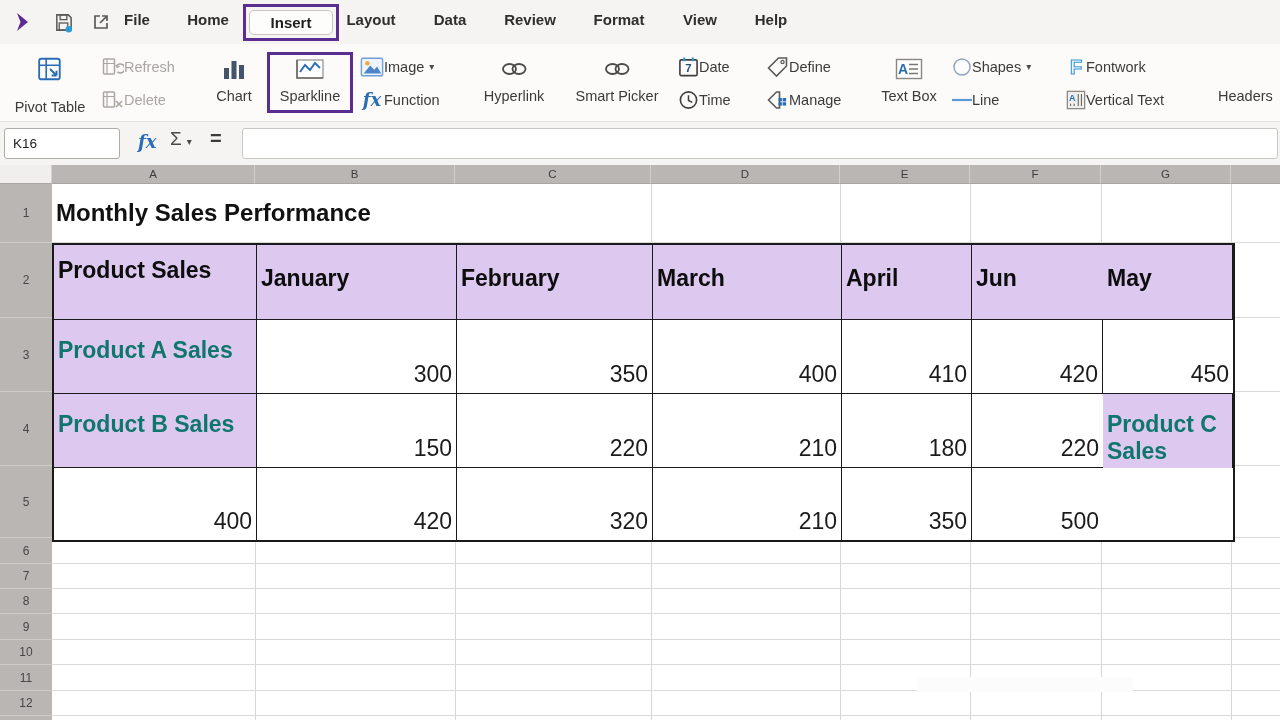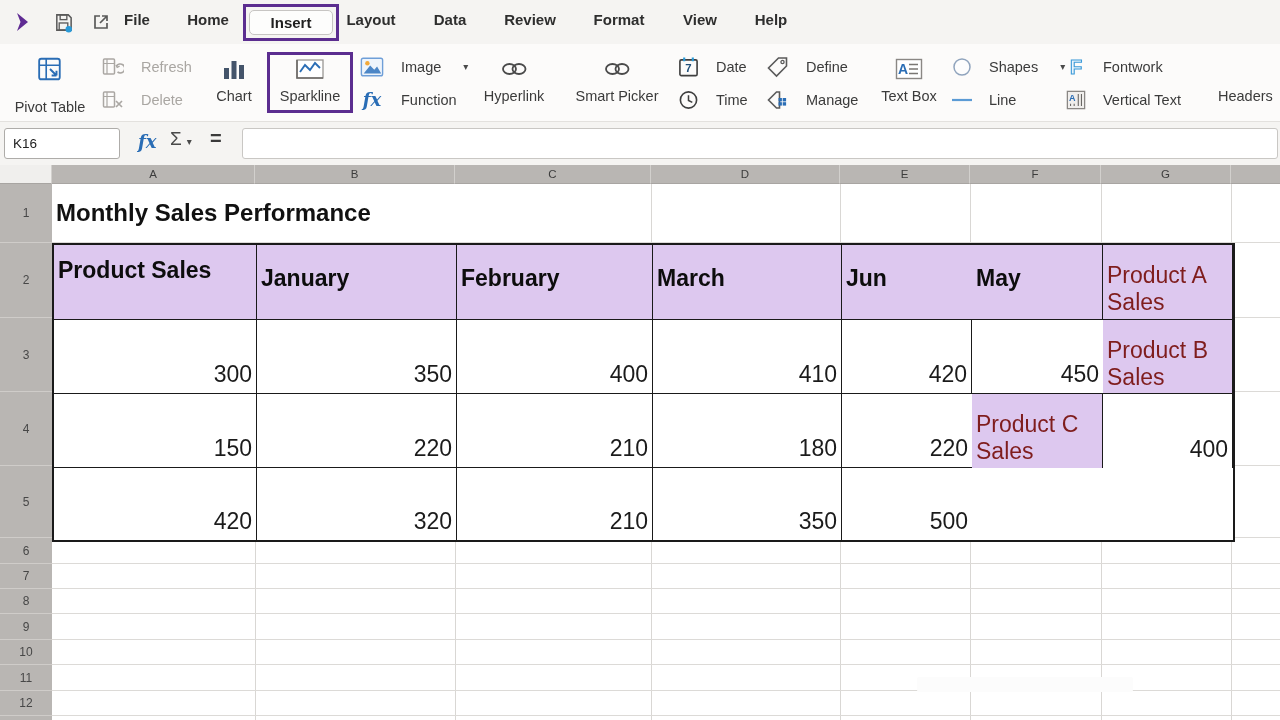--- a/index.html
+++ b/index.html
@@ -20,21 +20,21 @@
   .menu-item{position:absolute;top:11px;transform:translateX(-50%);font-size:15px;color:#2e2e2e;white-space:nowrap;cursor:default;}
   #insert-box{position:absolute;left:243px;top:4px;width:96px;height:37px;border:3px solid var(--accent);display:flex;align-items:stretch;justify-content:stretch;background:#f5f4f2;}
   #insert-btn{flex:1;margin:3px;border:1px solid #c7c5c3;border-radius:5px;background:#fdfdfc;font-size:15px;color:#1f1f1f;display:flex;align-items:center;justify-content:center;}
 
   
   #ribbon{position:absolute;left:0;top:44px;width:1280px;height:78px;background:#fcfbfa;border-bottom:1px solid #e3e1de;}
   .rgroup{position:absolute;}
   .bigbtn{display:flex;flex-direction:column;align-items:center;}
   .bigbtn .bicon{height:32px;display:flex;align-items:center;justify-content:center;}
   .rlbl{font-size:14.5px;color:#3b3b3b;white-space:nowrap;margin-top:3px;}
-  .srow{display:flex;align-items:center;gap:17px;height:27px;margin-bottom:6px;}
+  .srow{display:flex;align-items:center;gap:0;height:27px;margin-bottom:6px;}
   .srow .rlbl{margin-top:0;}
   .disabled .rlbl{color:#a9a6a2;}
   .caret{font-size:10px;color:#4a4a4a;margin-left:5px;}
   #sparkline-hl{position:absolute;left:267px;top:8px;width:86px;height:61px;border:3.5px solid var(--accent);pointer-events:none;}
   .fxglyph{font-family:"DejaVu Serif","Liberation Serif",serif;font-style:italic;font-weight:bold;color:#2a6db5;font-size:18px;}
 
   
   #formulabar{position:absolute;left:0;top:122px;width:1280px;height:43px;background:#f5f4f2;}
   #namebox{position:absolute;left:4px;top:6px;width:116px;height:31px;border:1px solid #aeaca9;border-radius:3px;background:#fff;font-size:13.5px;color:#222;padding:0 8px;font-family:"Liberation Sans",sans-serif;outline:none;}
   #fx-btn{position:absolute;left:138px;top:9px;}
@@ -68,21 +68,21 @@
 
   
   #tbl{position:absolute;left:52px;top:78px;border:2px solid var(--inkdark);background:#fff;display:grid;
        grid-template-columns:203px 200px 196px 189px 130px 131px 130px;
        grid-template-rows:75px 74px 74px 72px;}
   .tcell{border-right:1.5px solid var(--inkdark);border-bottom:1.5px solid var(--inkdark);overflow:hidden;}
   .tcell.lastcol{border-right:none;}
   .tcell.lastrow{border-bottom:none;}
   .thead{background:var(--cellpurple);font-weight:bold;font-size:23px;color:#0d0d0d;padding:20px 0 0 4px;}
   .thead.corner-cell{padding-top:12px;}
-  .rowlabel{background:var(--cellpurple);font-weight:normal;font-size:23px;color:#7f1d1d;padding:17px 0 0 4px;}
+  .rowlabel{background:var(--cellpurple);font-weight:bold;font-size:23px;color:#0f766e;padding:17px 0 0 4px;}
   .val{font-size:23px;color:#1b1b1b;display:flex;align-items:flex-end;justify-content:flex-end;padding:0 4px 5px 0;}
 
   #white-patch{position:absolute;left:917px;top:512px;width:216px;height:15px;background:#fcfcfc;border-radius:2px;}
 </style>
 </head>
 <body>
 
 <div id="stage">
 
   <div id="menubar">
@@ -373,20 +373,21 @@
     <div class="baserow" style="top:551px;height:4px;">
       <div class="rowhdr" style="border-bottom:none;"></div>
         <div class="rowbody gridlines" style="border-bottom:none;"></div>
     </div>
 
     <div id="tbl">
       <div class="tcell thead corner-cell">Product Sales</div>
       <div class="tcell thead">January</div>
       <div class="tcell thead">February</div>
       <div class="tcell thead">March</div>
+      <div class="tcell thead">April</div>
       <div class="tcell thead lastcol">Jun</div>
       <div class="tcell thead">May</div>
 
       <div class="tcell rowlabel">Product A Sales</div>
       <div class="tcell val">300</div>
       <div class="tcell val">350</div>
       <div class="tcell val">400</div>
       <div class="tcell val">410</div>
       <div class="tcell val">420</div>
       <div class="tcell val lastcol">450</div>

